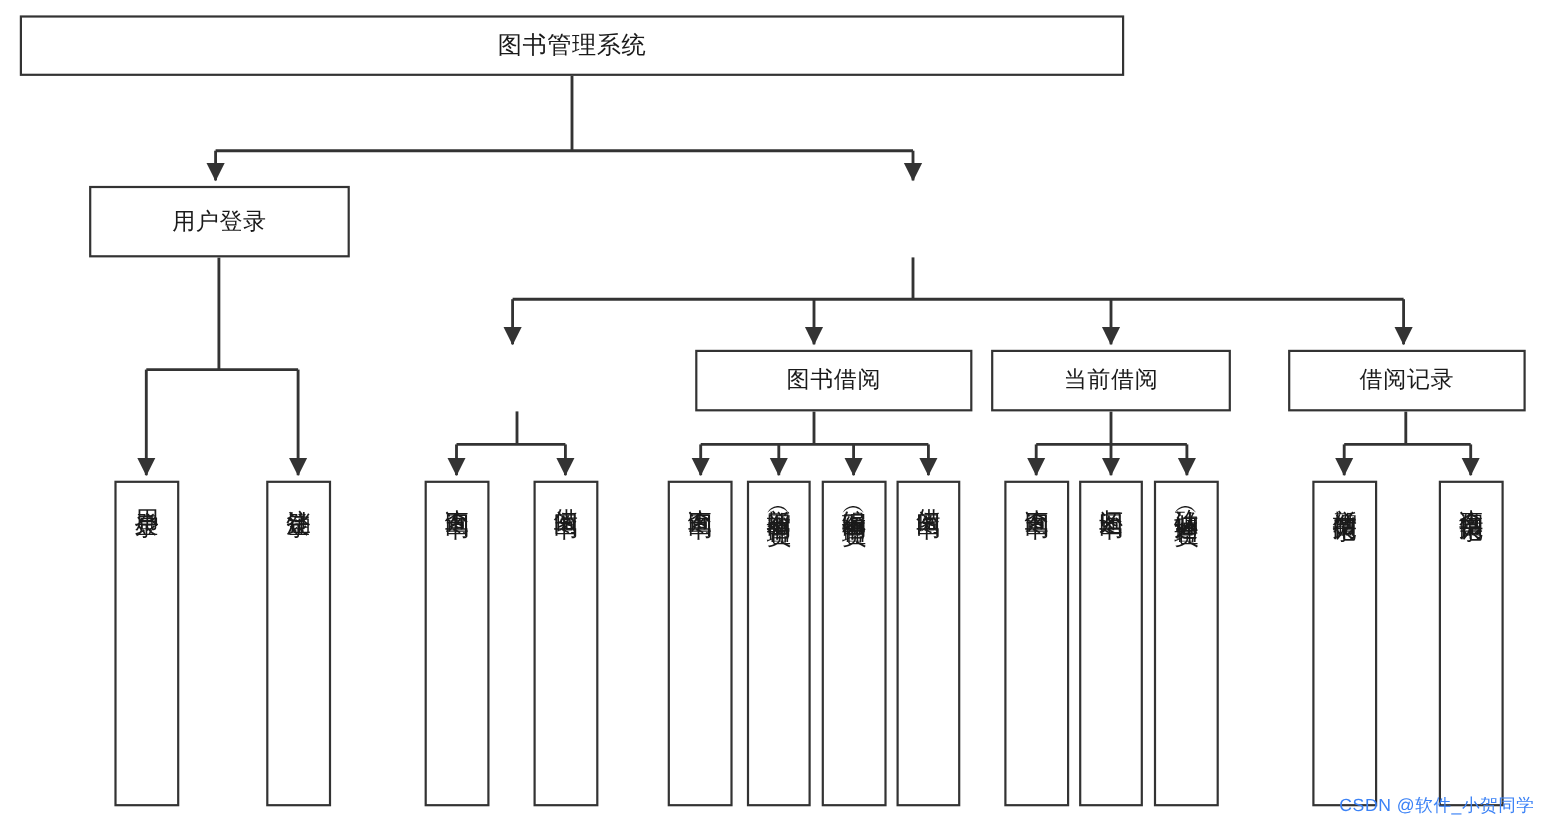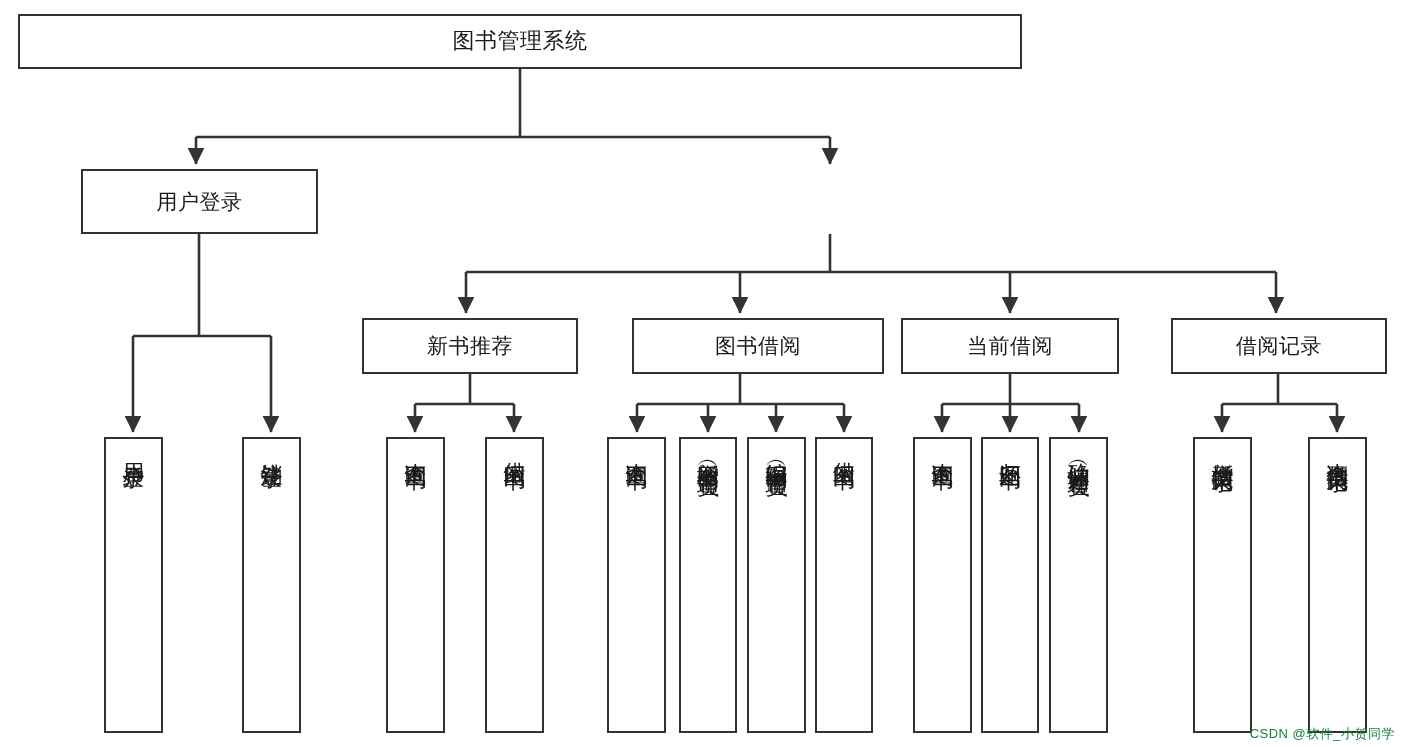--- a/index.html
+++ b/index.html
@@ -61,22 +61,22 @@
     text-orientation: upright;
     font-size: 22px;
     line-height: 1.0;
     letter-spacing: 2px;
     white-space: nowrap;
   }
   .watermark {
     position: absolute;
     right: 10px;
     bottom: 4px;
-    font-size: 13px;
-    color: #15803d;
+    font-size: 16px;
+    color: #3b82f6;
     z-index: 5;
     white-space: nowrap;
     letter-spacing: 0.5px;
   }
 </style>
 </head>
 <body>
 
 <div id="canvas">
 
@@ -132,23 +132,20 @@
   </svg>
 
   <div class="node horiz root" style="left:18px; top:14px; width:1004px; height:55px;">
     <span class="label">图书管理系统</span>
   </div>
 
   <div class="node horiz" style="left:81px; top:169px; width:237px; height:65px;">
     <span class="label">用户登录</span>
   </div>
 
-  <div class="node horiz" style="left:362px; top:318px; width:216px; height:56px;">
-    <span class="label">新书推荐</span>
-  </div>
   <div class="node horiz" style="left:632px; top:318px; width:252px; height:56px;">
     <span class="label">图书借阅</span>
   </div>
   <div class="node horiz" style="left:901px; top:318px; width:218px; height:56px;">
     <span class="label">当前借阅</span>
   </div>
   <div class="node horiz" style="left:1171px; top:318px; width:216px; height:56px;">
     <span class="label">借阅记录</span>
   </div>
 

